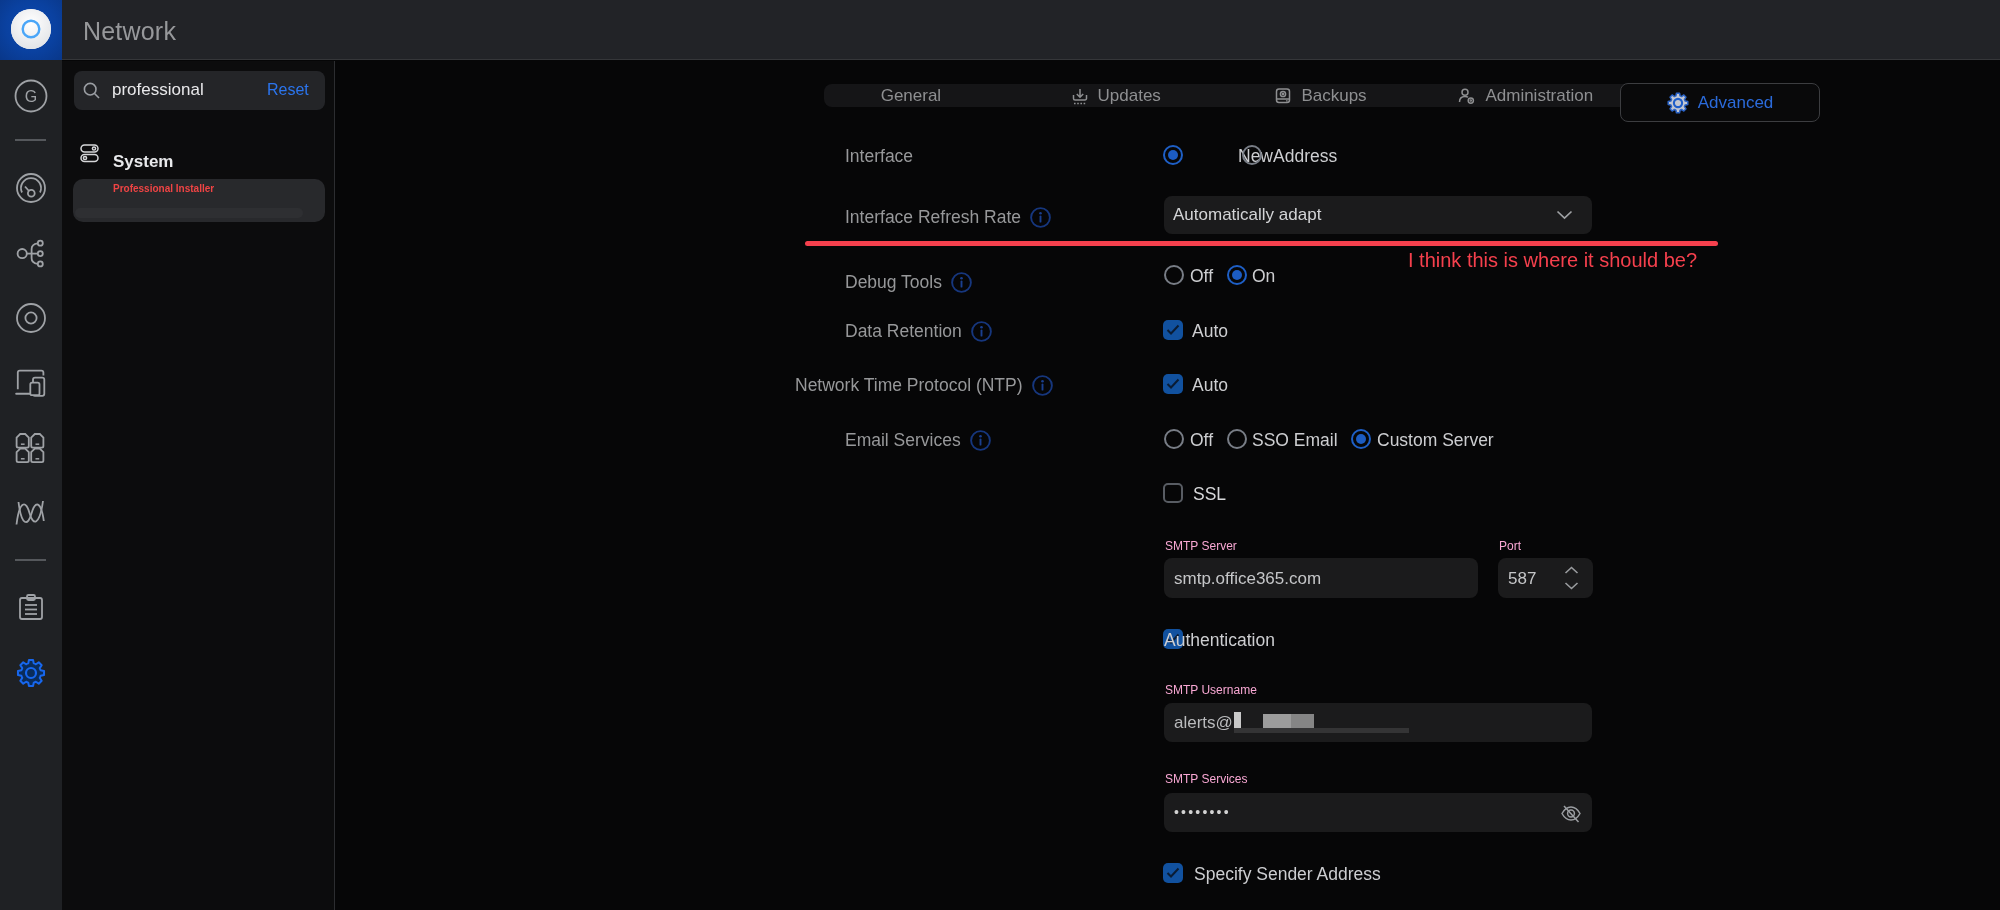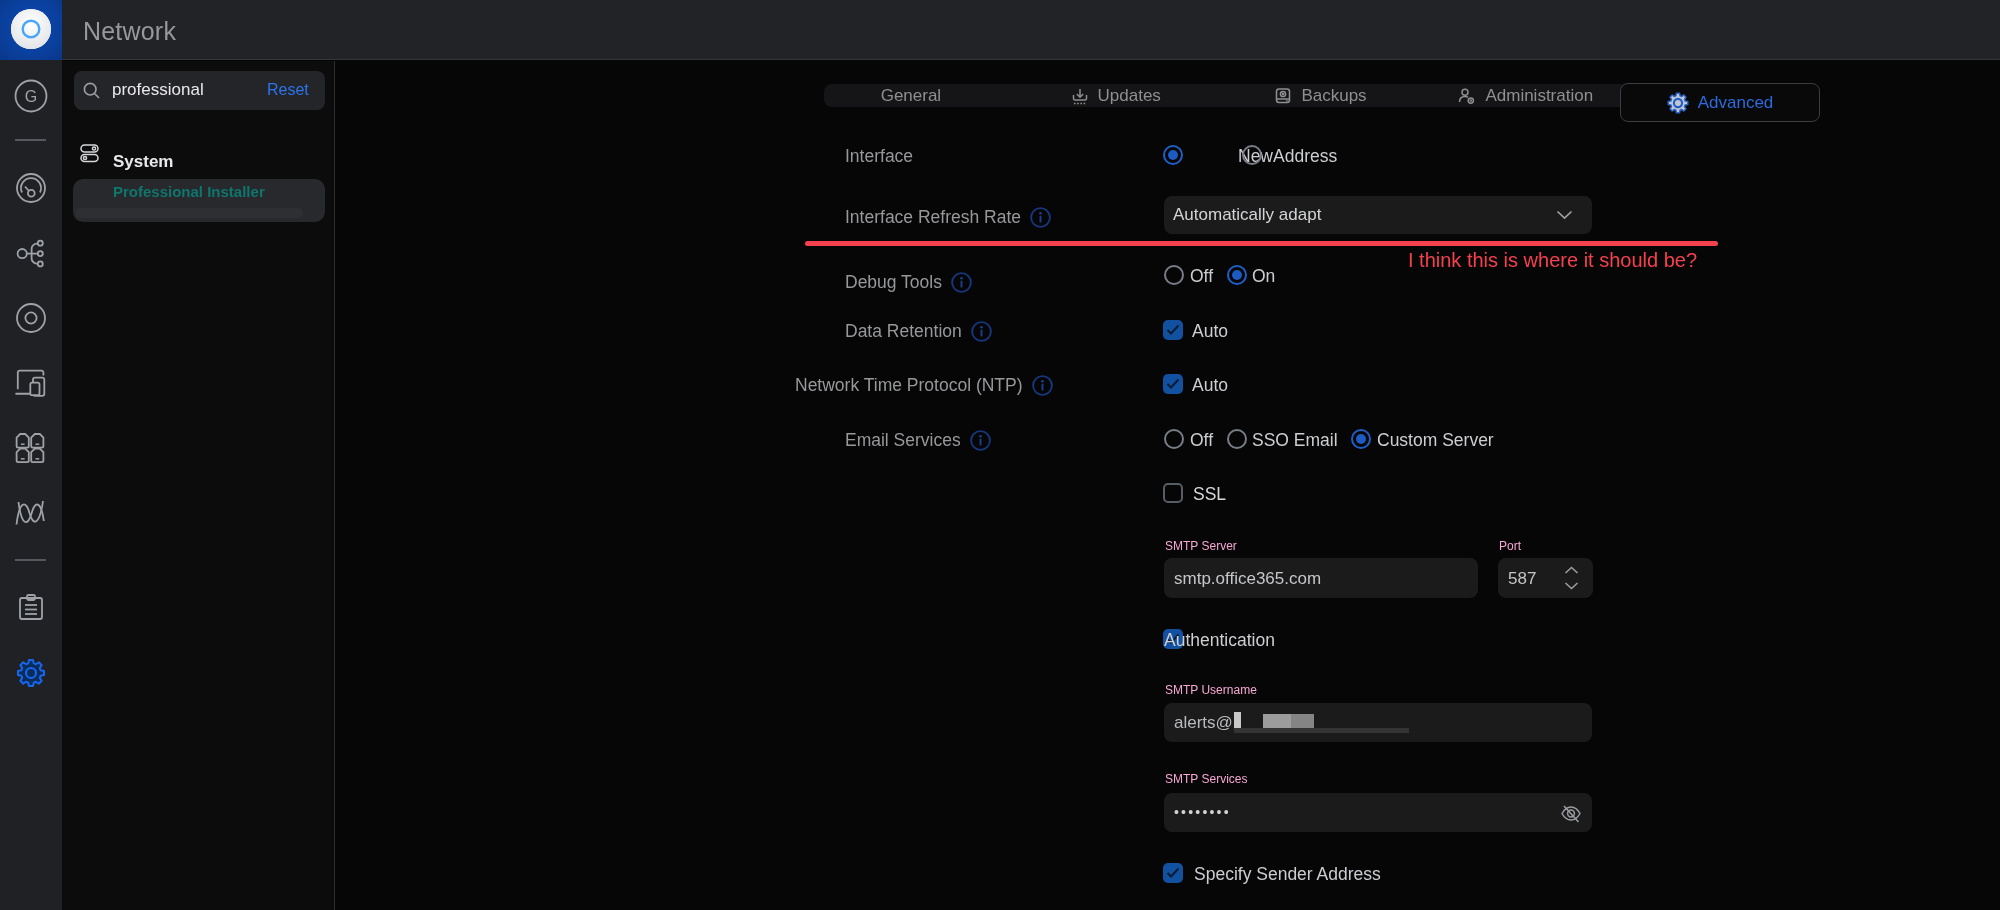--- a/index.html
+++ b/index.html
@@ -11,21 +11,21 @@
   #hdr-title { left:83px; top:17px; font-size:25px; color:#97989b; letter-spacing:0.2px; }
   #sidebar { left:0; top:0; width:62px; height:910px; background:#1f2124; }
   #logo { left:0; top:0; width:62px; height:60px; background:radial-gradient(circle at 50% 45%, #0c48b0 0%, #0a41a0 55%, #093789 100%); }
   #panel { left:62px; top:61px; width:273px; height:849px; background:#0c0c0d; border-right:1px solid #2c2d30; }
   
   #searchbox { left:74px; top:71px; width:251px; height:39px; border-radius:8px; background:#242528; }
   #search-text { left:112px; top:80px; font-size:17px; color:#e9e9eb; }
   #search-reset { left:267px; top:81px; font-size:16px; color:#2b75ee; }
   #sys-label { left:113px; top:152px; font-size:17px; font-weight:bold; color:#e8e9eb; }
   #pi-row { left:73px; top:179px; width:252px; height:43px; border-radius:10px; background:#28292c; }
-  #pi-text { left:113px; top:183px; font-size:15px; font-weight:bold; color:#0f766e; }
+  #pi-text { left:113px; top:183px; font-size:10px; font-weight:bold; color:#ef4444; }
   #pi-bar { left:75px; top:208px; width:228px; height:10px; border-radius:5px; background:#2e2f32; }
   
   #tabbar { left:824px; top:84px; width:993px; height:23px; border-radius:8px; background:#151517; display:flex;gap:31px; }
   .tab { flex:1; display:flex; align-items:center; justify-content:center; gap:9px; font-size:17px; color:#8e8f91; }
   #tab-active { left:1620px; top:83px; width:200px; height:39px; border-radius:8px; background:#09090a; border:1px solid #3c3d40; display:flex; align-items:center; justify-content:center; gap:9px; font-size:17px; color:#2b6bdb; }
   
   .lbl { font-size:17.5px; color:#97989a; display:flex; align-items:center; gap:9px; }
   .val { font-size:17.5px; color:#cdced1; }
   .radio { width:20px; height:20px; border-radius:50%; border:2px solid #787d86; }
   .radio.sel { border:2px solid #1e5fc6; }

